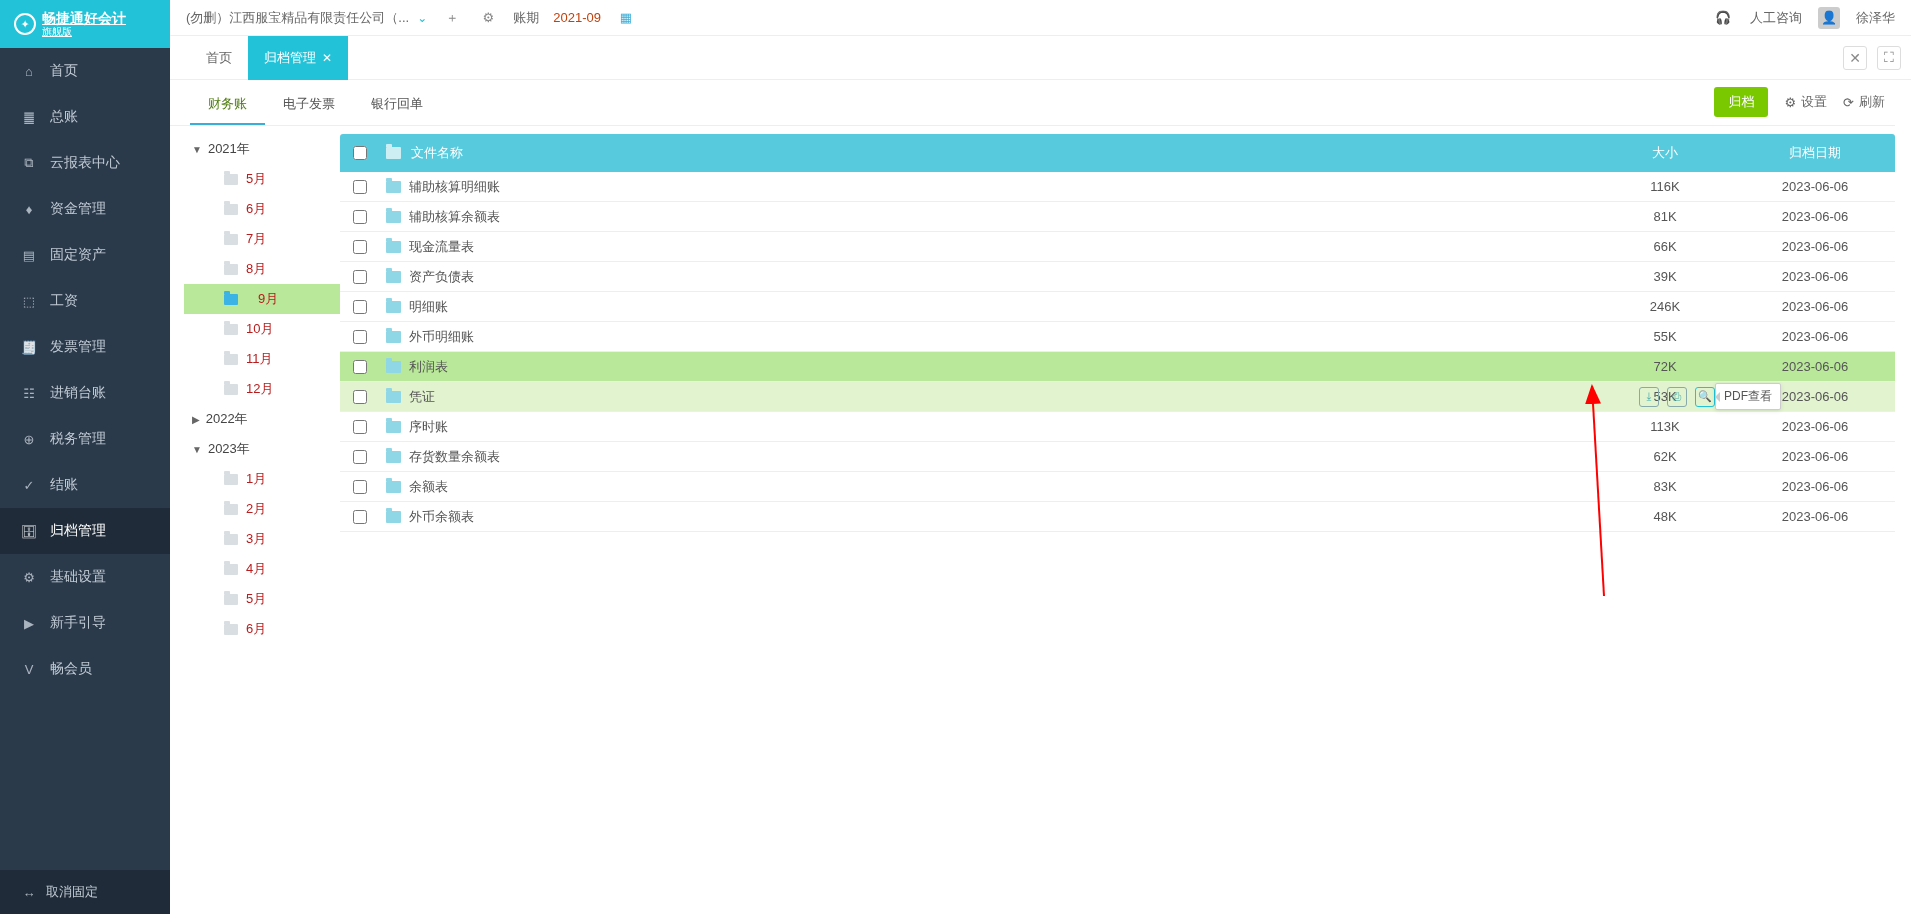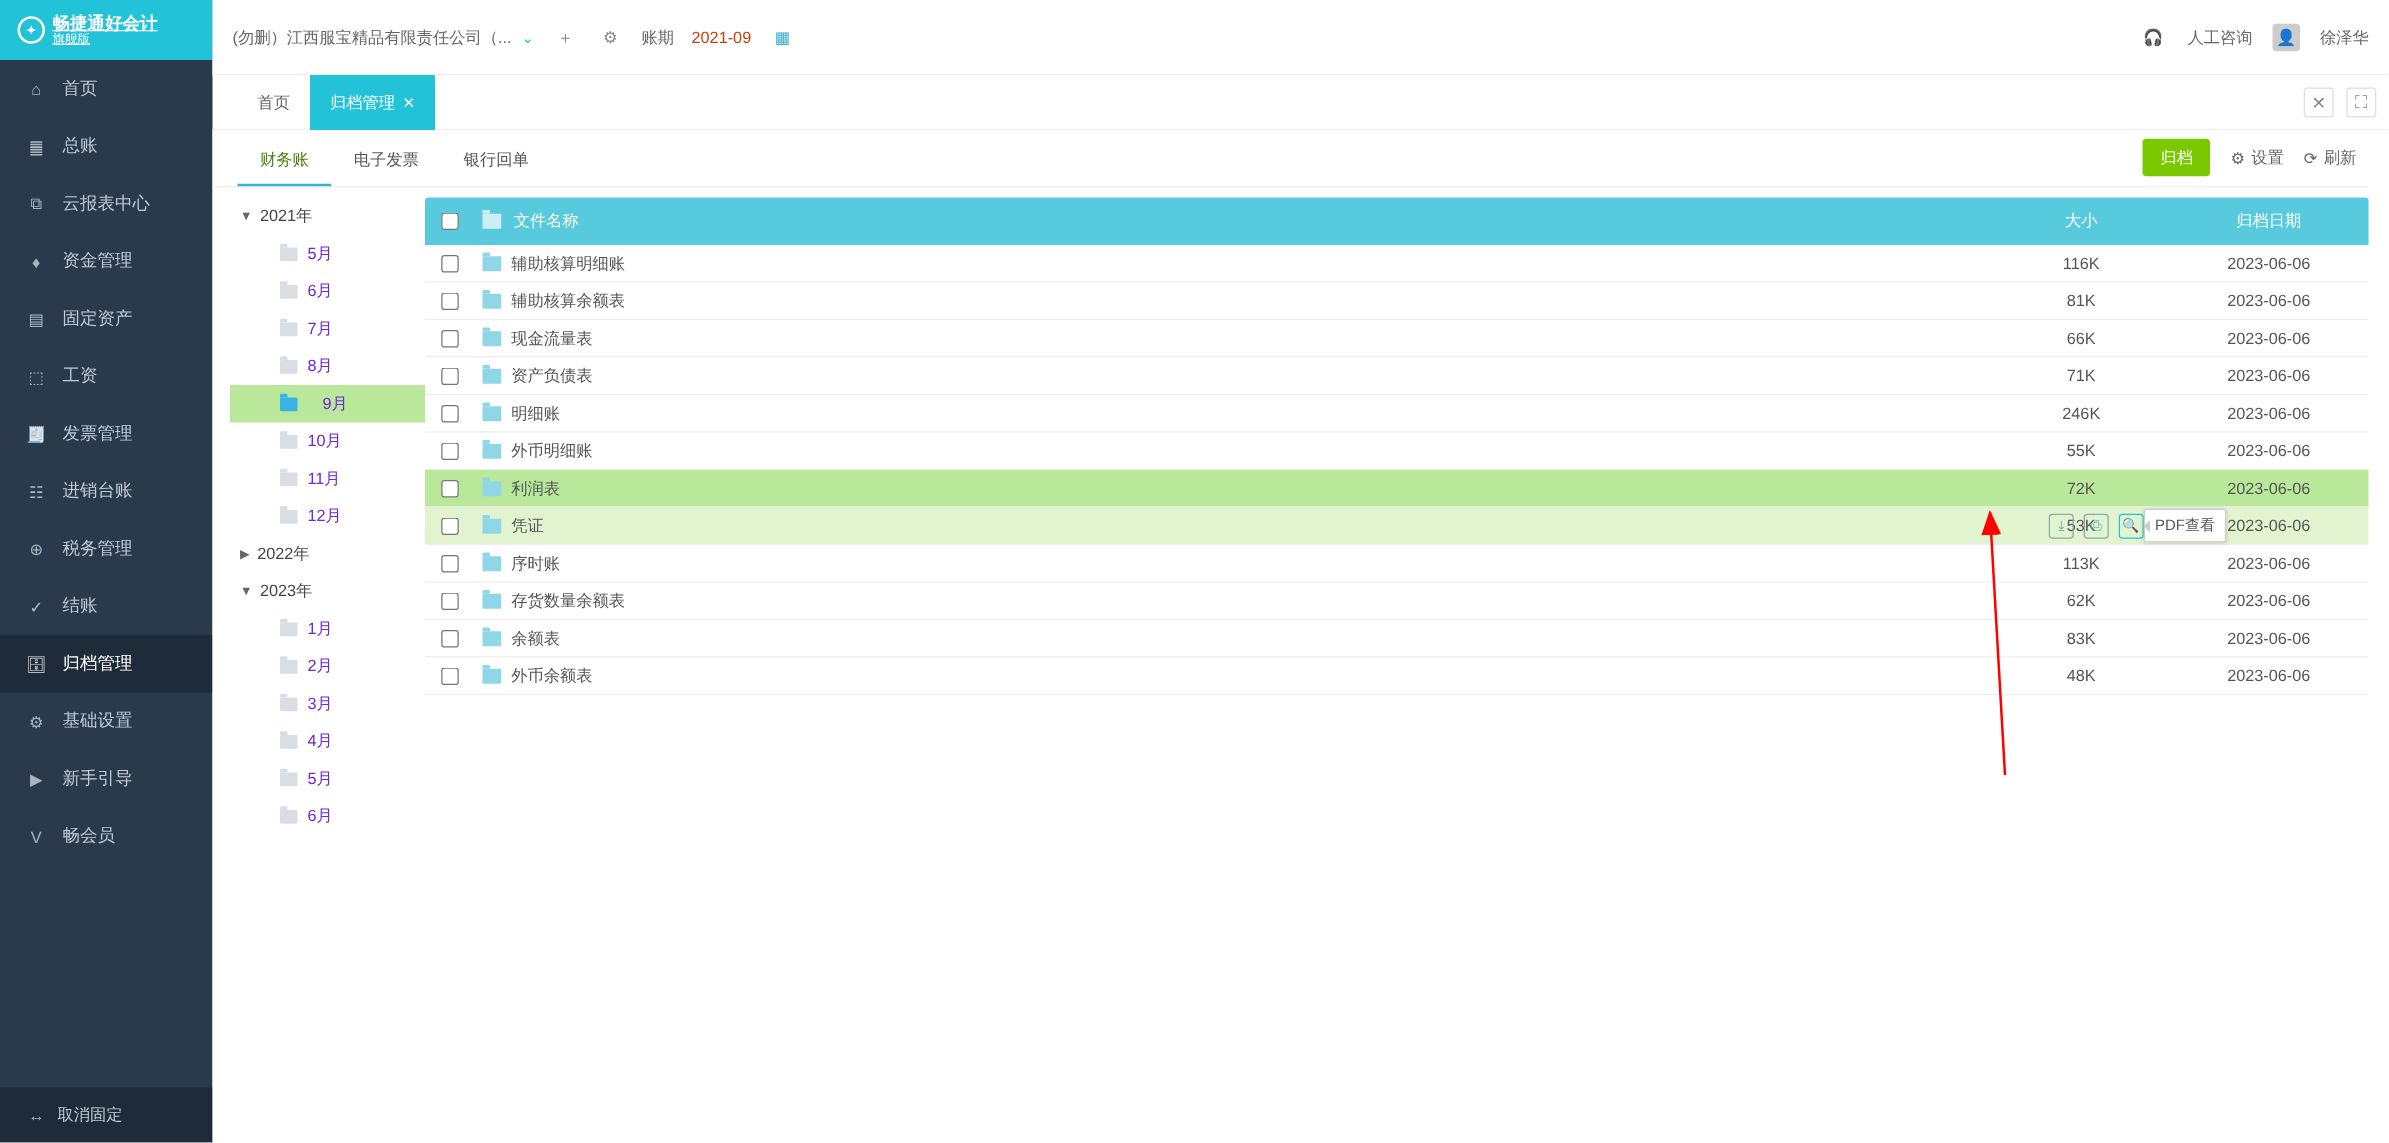--- a/index.html
+++ b/index.html
@@ -15,21 +15,21 @@
   .brand-sub { font-size: 10px; margin-top: 2px; }
   .side-items { flex: 1; overflow: auto; }
   .side-item { height: 46px; display: flex; align-items: center; gap: 12px; padding: 0 20px; cursor: pointer; }
   .side-item.active { background: #1f2b38; color: #fff; }
   .side-icon { width: 18px; height: 18px; display: flex; align-items: center; justify-content: center; opacity: .85; }
   .side-item span.lbl { font-size: 14px; }
   .side-footer { height: 44px; background: #1f2b38; display: flex; align-items: center; padding: 0 20px; gap: 8px; cursor: pointer; }
 
   
   .main { flex: 1; display: flex; flex-direction: column; }
-  .topbar { height: 60px; background: #fff; border-bottom: 1px solid #eee; display: flex; align-items: center; padding: 0 16px; gap: 14px; }
+  .topbar { height: 36px; background: #fff; border-bottom: 1px solid #eee; display: flex; align-items: center; padding: 0 16px; gap: 14px; }
   .company-select { color: #666; display: flex; align-items: center; gap: 8px; cursor: pointer; }
   .chev { color: #22c3d8; font-size: 12px; }
   .topbar .icon-btn { color: #888; cursor: pointer; display: flex; align-items: center; justify-content: center; width: 22px; height: 22px; }
   .period-label { color: #666; }
   .period-value { color: #c2410c; }
   .spacer { flex: 1; }
   .top-right { display: flex; align-items: center; gap: 16px; color: #666; }
   .avatar { width: 22px; height: 22px; background: #ccc; border-radius: 3px; display:flex; align-items:center; justify-content:center; color:#fff; }
 
   
@@ -52,21 +52,21 @@
   .btn-primary { background: #7ac800; color: #fff; border: none; padding: 6px 14px; border-radius: 3px; cursor: pointer; font-size: 13px; margin-left: 44px; }
   .link-action { color: #666; display: flex; align-items: center; gap: 5px; cursor: pointer; }
 
   
   .body { flex: 1; display: flex; overflow: hidden; }
 
   
   .tree { width: 170px; padding: 8px 0 0 14px; overflow: auto; }
   .tree-year { display: flex; align-items: center; gap: 6px; height: 30px; color: #444; cursor: pointer; padding-left: 8px; }
   .tree-year .caret { font-size: 10px; color: #666; }
-  .tree-month { display: flex; align-items: center; gap: 8px; height: 30px; color: #6d28d9; cursor: pointer; padding-left: 40px; }
+  .tree-month { display: flex; align-items: center; gap: 8px; height: 30px; color: #b91c1c; cursor: pointer; padding-left: 40px; }
   .tree-month.active { background: #b9e89a; gap: 20px; }
   .folder-ic { width: 14px; height: 11px; background: #d9dee3; border-radius: 1px; display: inline-block; position: relative; }
   .folder-ic.active { background: #3bb3e4; }
   .folder-ic::before { content: ""; position: absolute; top: -3px; left: 0; width: 6px; height: 3px; background: inherit; border-radius: 1px 1px 0 0; }
 
   
   .table-wrap { flex: 1; display: flex; flex-direction: column; overflow: hidden; padding-top: 8px; }
   .thead { display: flex; background: #58cadd; color: #fff; height: 38px; align-items: center; font-size: 13px; border-radius: 3px 3px 0 0; }
   .th-check { width: 40px; display: flex; justify-content: center; }
   .th-name { flex: 1; display: flex; align-items: center; gap: 10px; padding-left: 6px; }
@@ -349,21 +349,21 @@
     <div class="cell-date">2023-06-06</div>
     </div>
                 <div class="row">
     <div class="cell-check">
                     <input type="checkbox" style="">
                   </div>
     <div class="cell-name">
       <span class="file-ic"></span>
       <span>资产负债表</span>
     </div>
-    <div class="cell-size">71K</div>
+    <div class="cell-size">39K</div>
     <div class="cell-date">2023-06-06</div>
     </div>
                 <div class="row">
     <div class="cell-check">
                     <input type="checkbox" style="">
                   </div>
     <div class="cell-name">
       <span class="file-ic"></span>
       <span>明细账</span>
     </div>

